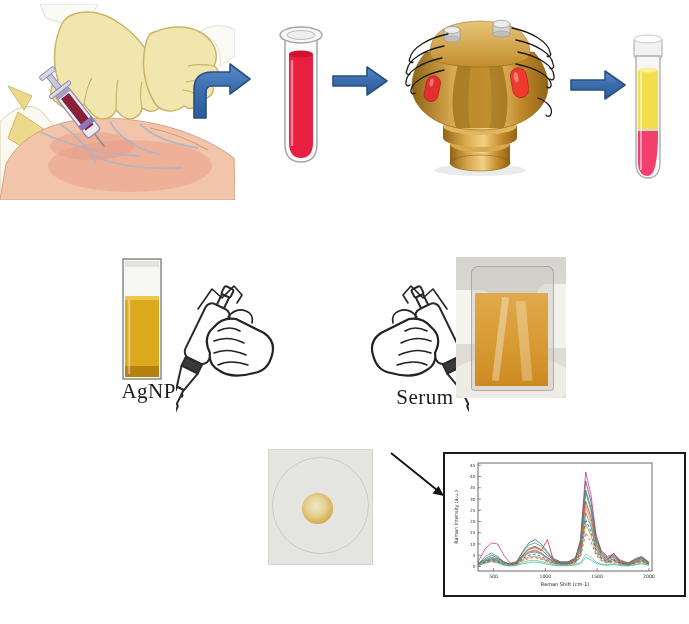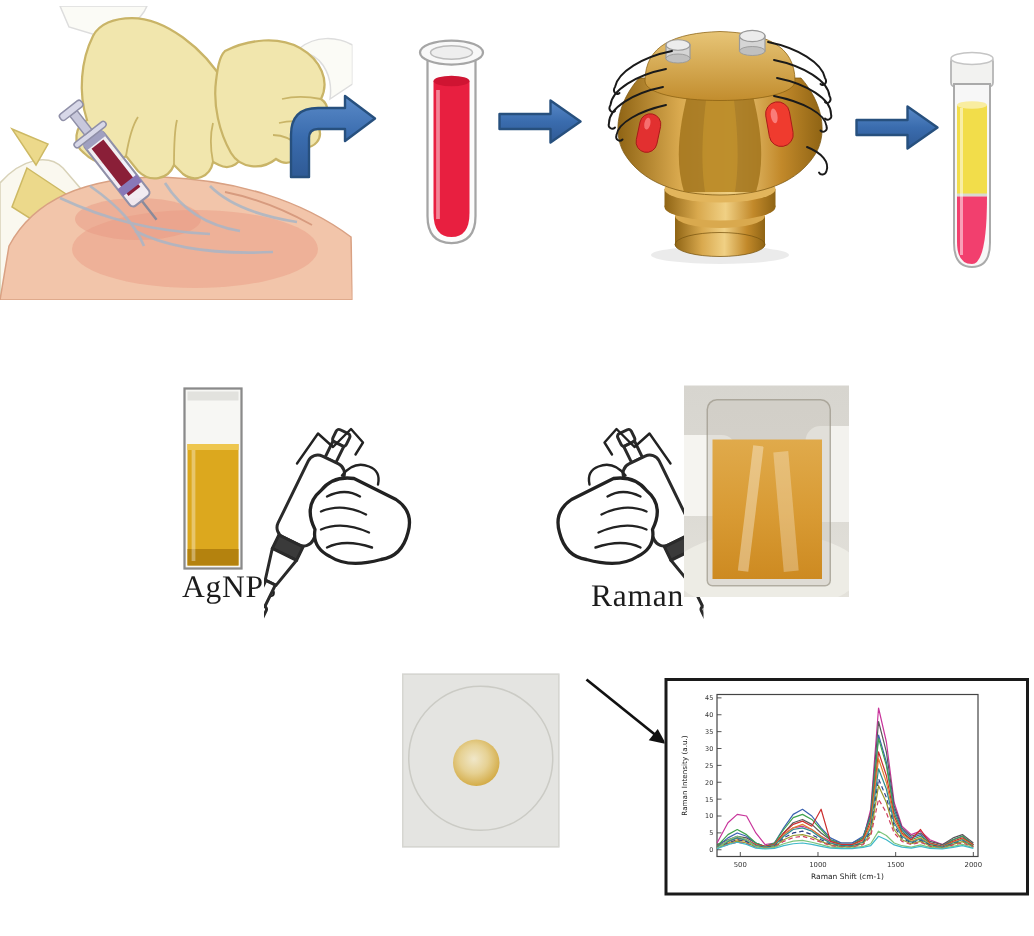--- a/index.html
+++ b/index.html
@@ -252,21 +252,21 @@
     <g fill="none" stroke="#222" stroke-width="1.6" stroke-linecap="round">
       <path d="M42,50 Q54,44 64,50"></path>
       <path d="M38,60 Q52,54 68,62"></path>
       <path d="M38,72 Q52,66 70,74"></path>
       <path d="M42,84 Q54,78 72,84"></path>
       <path d="M52,36 Q60,26 70,30 Q78,33 76,42"></path>
     </g>
     <path d="M22,28 L36,8 L46,17 L58,5 L66,14 L61,22" fill="none" stroke="#222" stroke-width="1.6" stroke-linecap="round" stroke-linejoin="round"></path>
   </svg>
 
-  <div class="abs figlabel" style="left:388px;top:385px;width:74px">Raman</div>
+  <div class="abs figlabel" style="left:388px;top:385px;width:74px">Serum</div>
 
   <div id="serum-jar" class="abs">
     <div class="capL"></div>
     <div class="capR"></div>
     <div class="dish"></div>
     <div class="jar">
       <div class="liquid">
         <div class="streak1"></div>
           <div class="streak2"></div>
       </div>

